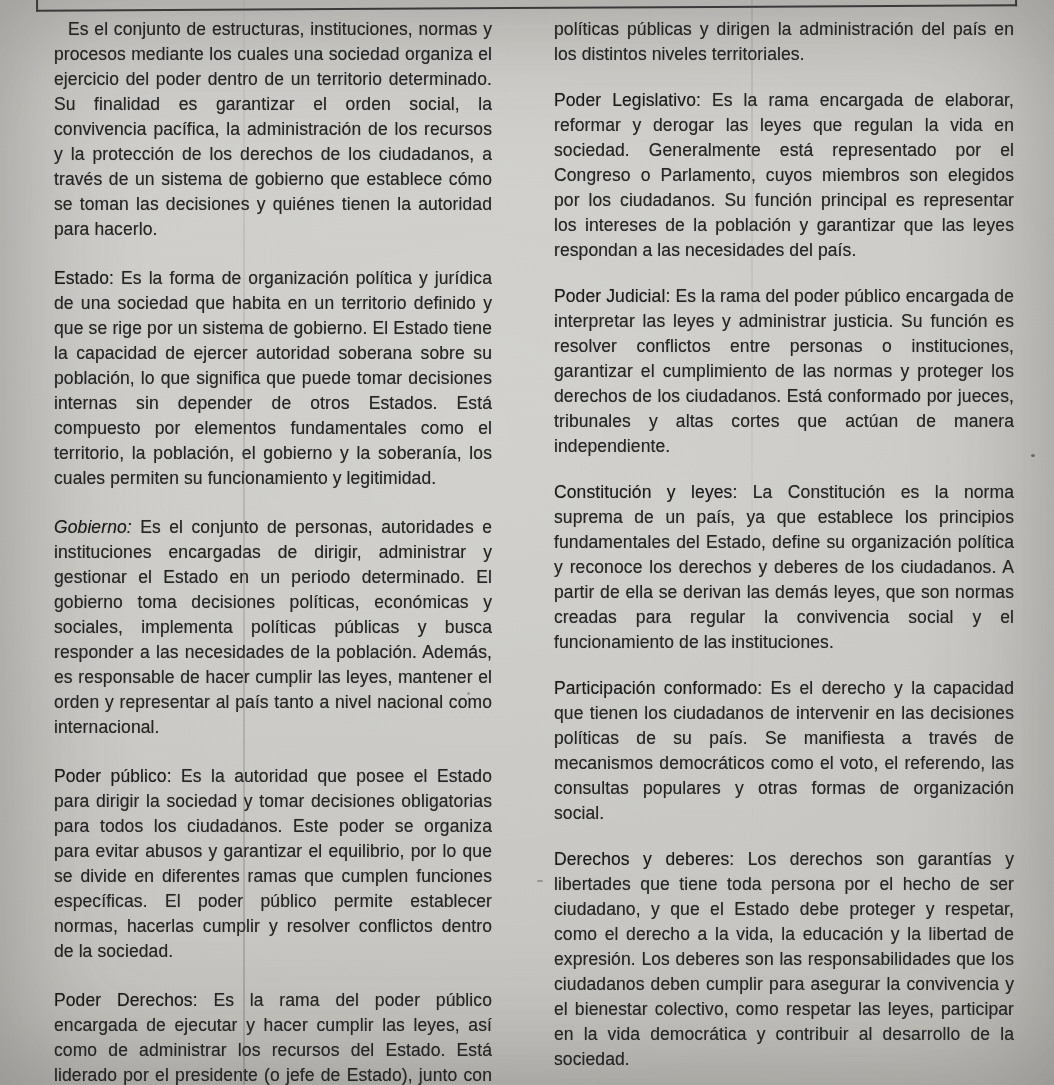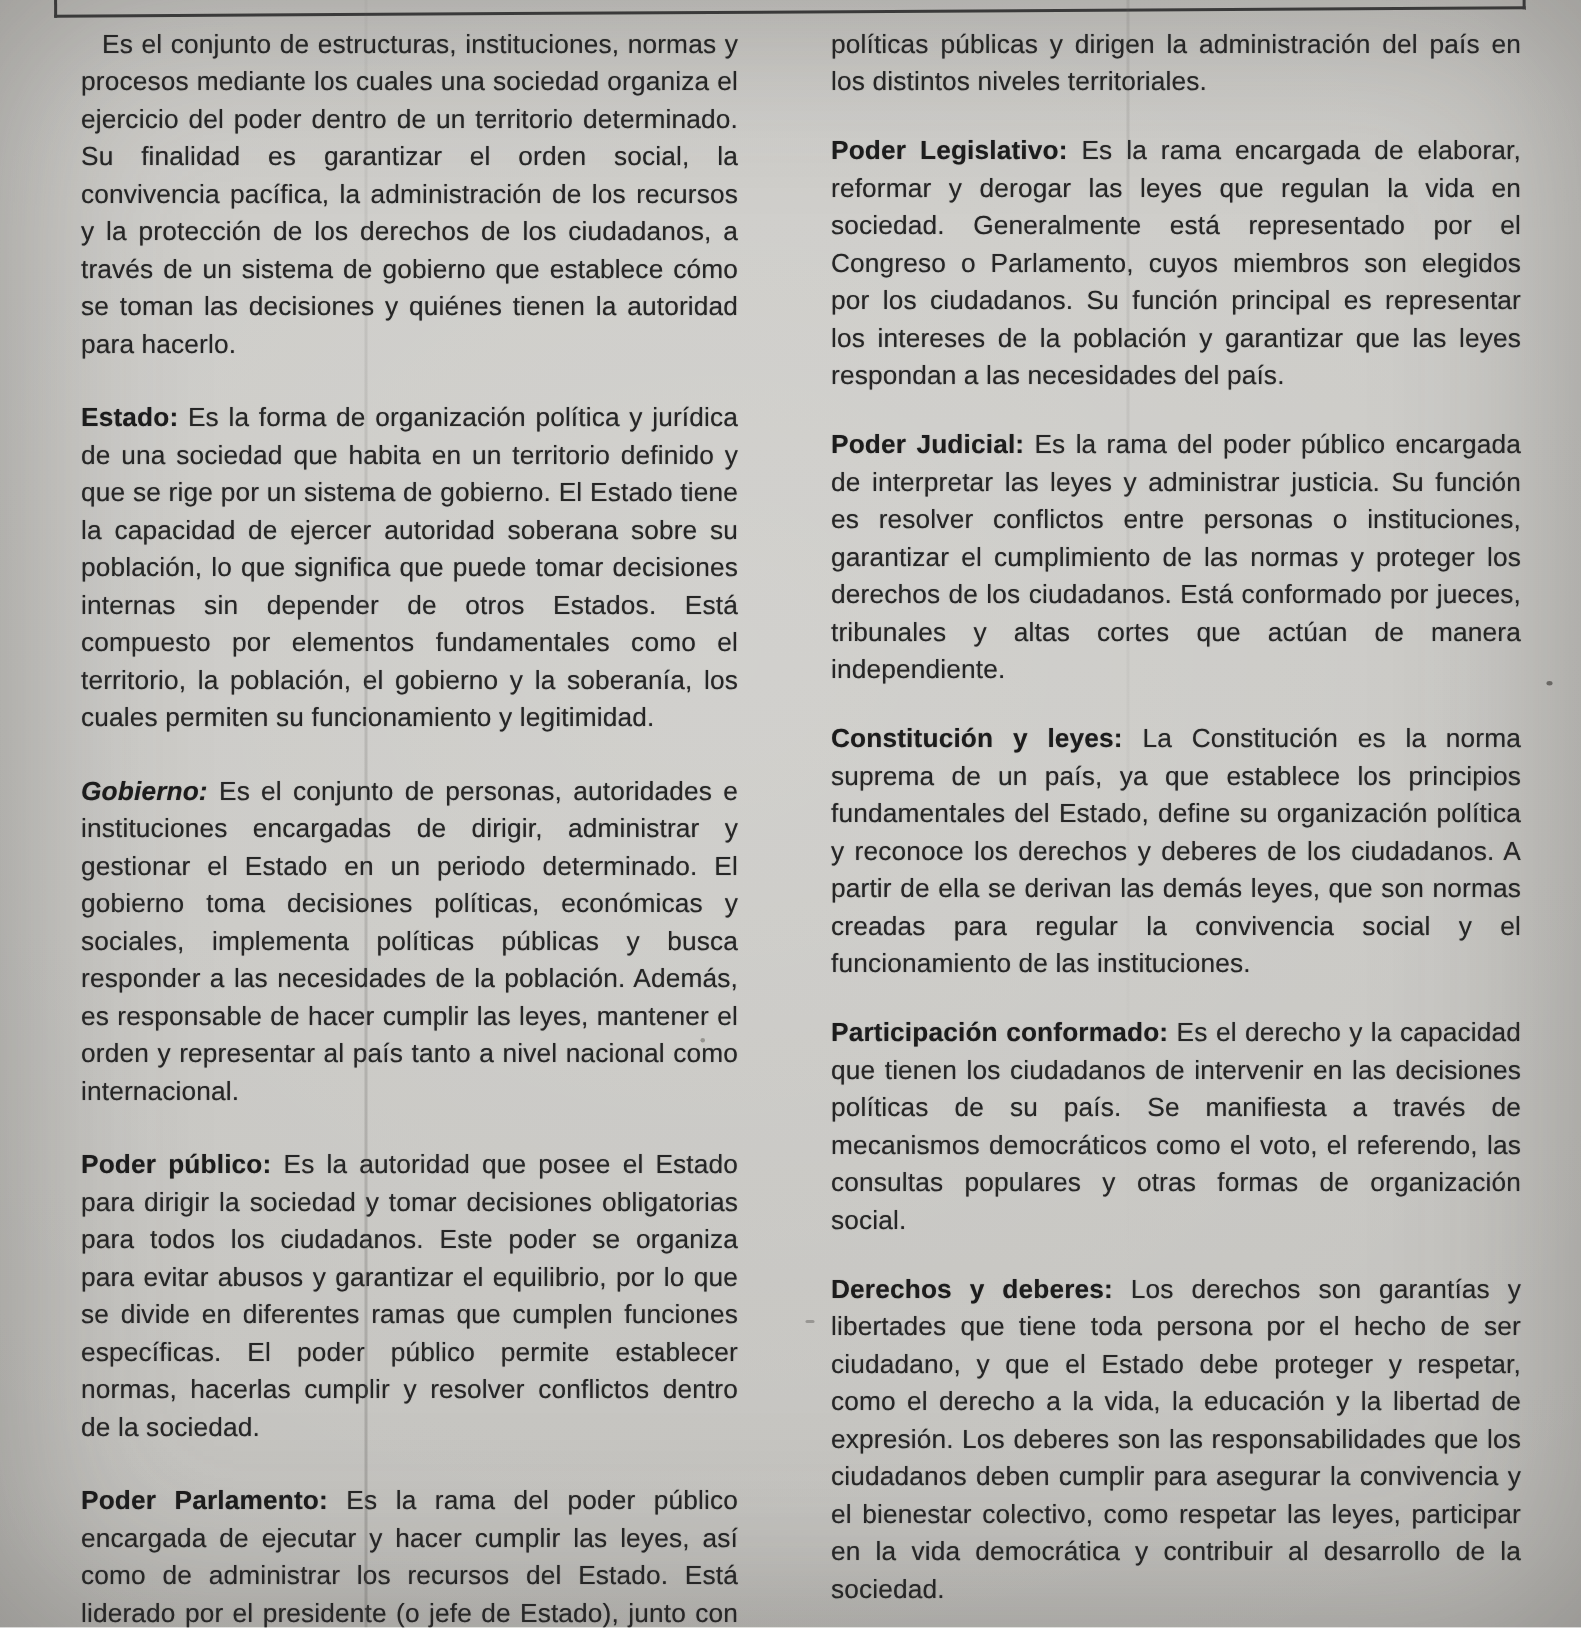--- a/index.html
+++ b/index.html
@@ -46,21 +46,21 @@
   p.para {
     margin: 0 0 24px 0;
     font-size: 17.5px;
     line-height: 25px;
     text-align: justify;
     letter-spacing: 0.1px;
     text-shadow: 0 0 0.7px rgba(45,45,45,0.55);
   }
   .col-right p.para { margin-bottom: 21px; }
   p.para.indent { text-indent: 14px; }
-  .term { font-weight: bold; color: #1c1c1c; }
+  .term { font-weight: normal; color: #1c1c1c; }
   .term.italic { font-style: italic; }
   
   .crease { position: absolute; top: 0; height: 1085px; pointer-events: none; }
   .crease-left {
     left: 243px; width: 2px;
     background: linear-gradient(to bottom,
       rgba(95,93,90,0.06) 0%, rgba(95,93,90,0.20) 45%, rgba(95,93,90,0.30) 100%);
   }
   .crease-right {
     left: 751px; width: 2px;
@@ -77,21 +77,21 @@
 
 <div class="page">
   <div class="table-edge"></div>
 
   <div class="columns">
     <div class="col col-left" id="col-left">
         <p class="para indent"><span>Es el conjunto de estructuras, instituciones, normas y procesos mediante los cuales una sociedad organiza el ejercicio del poder dentro de un territorio determinado. Su finalidad es garantizar el orden social, la convivencia pacífica, la administración de los recursos y la protección de los derechos de los ciudadanos, a través de un sistema de gobierno que establece cómo se toman las decisiones y quiénes tienen la autoridad para hacerlo.</span></p>
         <p class="para"><strong class="term">Estado:</strong> <span>Es la forma de organización política y jurídica de una sociedad que habita en un territorio definido y que se rige por un sistema de gobierno. El Estado tiene la capacidad de ejercer autoridad soberana sobre su población, lo que significa que puede tomar decisiones internas sin depender de otros Estados. Está compuesto por elementos fundamentales como el territorio, la población, el gobierno y la soberanía, los cuales permiten su funcionamiento y legitimidad.</span></p>
         <p class="para"><strong class="term italic">Gobierno:</strong> <span>Es el conjunto de personas, autoridades e instituciones encargadas de dirigir, administrar y gestionar el Estado en un periodo determinado. El gobierno toma decisiones políticas, económicas y sociales, implementa políticas públicas y busca responder a las necesidades de la población. Además, es responsable de hacer cumplir las leyes, mantener el orden y representar al país tanto a nivel nacional como internacional.</span></p>
         <p class="para"><strong class="term">Poder público:</strong> <span>Es la autoridad que posee el Estado para dirigir la sociedad y tomar decisiones obligatorias para todos los ciudadanos. Este poder se organiza para evitar abusos y garantizar el equilibrio, por lo que se divide en diferentes ramas que cumplen funciones específicas. El poder público permite establecer normas, hacerlas cumplir y resolver conflictos dentro de la sociedad.</span></p>
-        <p class="para"><strong class="term">Poder Parlamento:</strong> <span>Es la rama del poder público encargada de ejecutar y hacer cumplir las leyes, así como de administrar los recursos del Estado. Está liderado por el presidente (o jefe de Estado), junto con ministros, gobernadores y alcaldes, quienes implementan las</span></p>
+        <p class="para"><strong class="term">Poder Derechos:</strong> <span>Es la rama del poder público encargada de ejecutar y hacer cumplir las leyes, así como de administrar los recursos del Estado. Está liderado por el presidente (o jefe de Estado), junto con ministros, gobernadores y alcaldes, quienes implementan las</span></p>
       </div>
     <div class="col col-right" id="col-right">
         <p class="para"><span>políticas públicas y dirigen la administración del país en los distintos niveles territoriales.</span></p>
         <p class="para"><strong class="term">Poder Legislativo:</strong> <span>Es la rama encargada de elaborar, reformar y derogar las leyes que regulan la vida en sociedad. Generalmente está representado por el Congreso o Parlamento, cuyos miembros son elegidos por los ciudadanos. Su función principal es representar los intereses de la población y garantizar que las leyes respondan a las necesidades del país.</span></p>
         <p class="para"><strong class="term">Poder Judicial:</strong> <span>Es la rama del poder público encargada de interpretar las leyes y administrar justicia. Su función es resolver conflictos entre personas o instituciones, garantizar el cumplimiento de las normas y proteger los derechos de los ciudadanos. Está conformado por jueces, tribunales y altas cortes que actúan de manera independiente.</span></p>
         <p class="para"><strong class="term">Constitución y leyes:</strong> <span>La Constitución es la norma suprema de un país, ya que establece los principios fundamentales del Estado, define su organización política y reconoce los derechos y deberes de los ciudadanos. A partir de ella se derivan las demás leyes, que son normas creadas para regular la convivencia social y el funcionamiento de las instituciones.</span></p>
         <p class="para"><strong class="term">Participación conformado:</strong> <span>Es el derecho y la capacidad que tienen los ciudadanos de intervenir en las decisiones políticas de su país. Se manifiesta a través de mecanismos democráticos como el voto, el referendo, las consultas populares y otras formas de organización social.</span></p>
         <p class="para"><strong class="term">Derechos y deberes:</strong> <span>Los derechos son garantías y libertades que tiene toda persona por el hecho de ser ciudadano, y que el Estado debe proteger y respetar, como el derecho a la vida, la educación y la libertad de expresión. Los deberes son las responsabilidades que los ciudadanos deben cumplir para asegurar la convivencia y el bienestar colectivo, como respetar las leyes, participar en la vida democrática y contribuir al desarrollo de la sociedad.</span></p>
       </div>
   </div>

